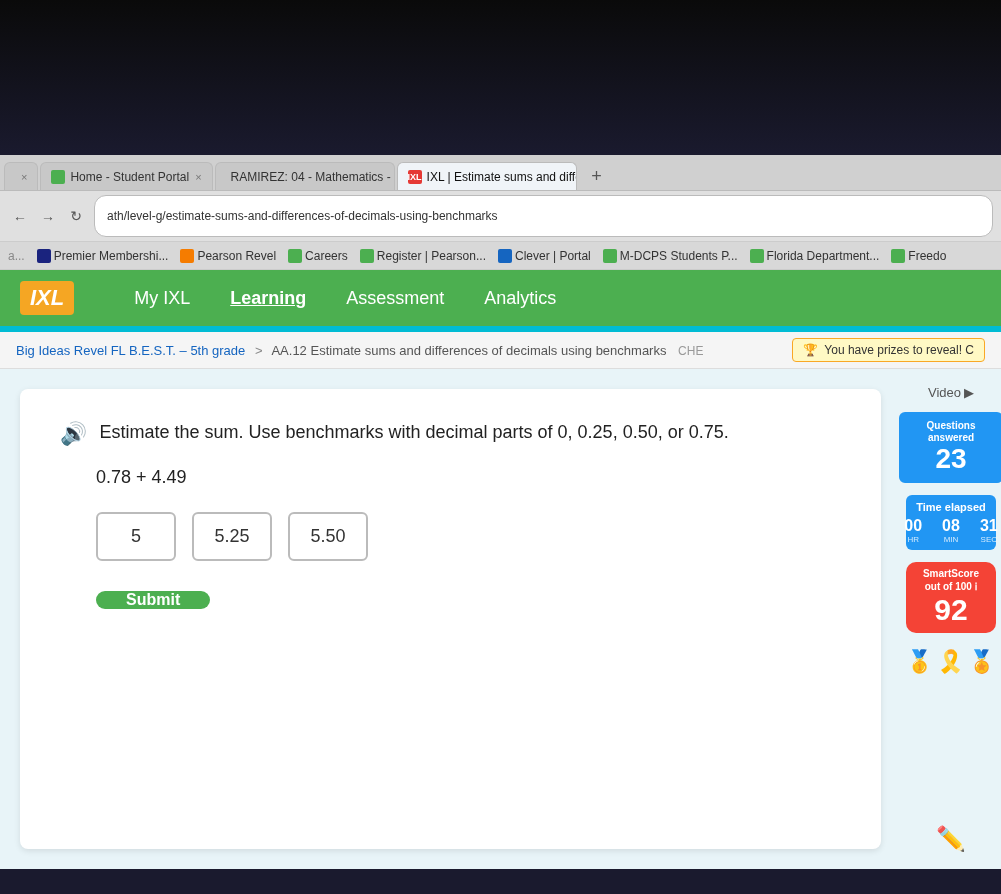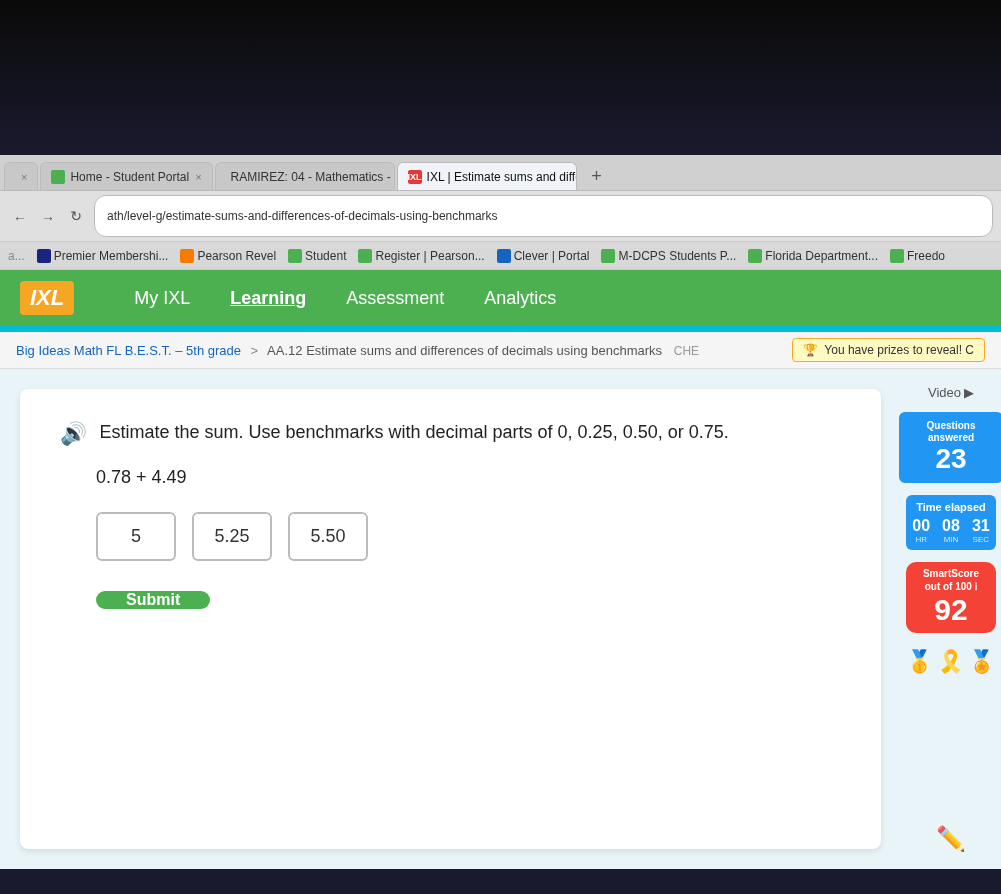--- a/index.html
+++ b/index.html
@@ -352,21 +352,21 @@
     }
 
     .time-card .label {
       font-size: 11px;
       font-weight: 600;
     }
 
     .time-digits {
       display: flex;
       justify-content: center;
-      gap: 12px;
+      gap: 20px;
       margin-top: 4px;
     }
 
     .time-digit-group {
       text-align: center;
     }
 
     .time-digit-group .num {
       font-size: 16px;
       font-weight: 700;
@@ -469,21 +469,21 @@
     <div class="bookmark-item">
       <span class="bookmark-icon" style="background:#1a237e;"></span>
       <span>Premier Membershi...</span>
     </div>
     <div class="bookmark-item">
       <span class="bookmark-icon" style="background:#f57c00;"></span>
       <span>Pearson Revel</span>
     </div>
     <div class="bookmark-item">
       <span class="bookmark-icon" style="background:#4caf50;"></span>
-      <span>Student</span>
+      <span>Careers</span>
     </div>
     <div class="bookmark-item">
       <span class="bookmark-icon" style="background:#4caf50;"></span>
       <span>Register | Pearson...</span>
     </div>
     <div class="bookmark-item">
       <span class="bookmark-icon" style="background:#1565c0;"></span>
       <span>Clever | Portal</span>
     </div>
     <div class="bookmark-item">
@@ -508,21 +508,21 @@
     <a class="ixl-nav-link">My IXL</a>
     <a class="ixl-nav-link active">Learning</a>
     <a class="ixl-nav-link">Assessment</a>
     <a class="ixl-nav-link">Analytics</a>
   </div>
 
   <div class="cyan-bar"></div>
 
   <div class="breadcrumb-bar">
     <div>
-      <a class="breadcrumb-link">Big Ideas Math FL B.E.S.T. – 5th grade</a>
+      <a class="breadcrumb-link">Big Ideas Revel FL B.E.S.T. – 5th grade</a>
       <span class="breadcrumb-separator">&gt;</span>
       <span>AA.12 Estimate sums and differences of decimals using benchmarks</span>
       <span style="margin-left:8px; color:#999; font-size:12px;">CHE</span>
     </div>
     <div class="prize-banner">
       <span>🏆</span>
       <span>You have prizes to reveal! C</span>
     </div>
   </div>
 

